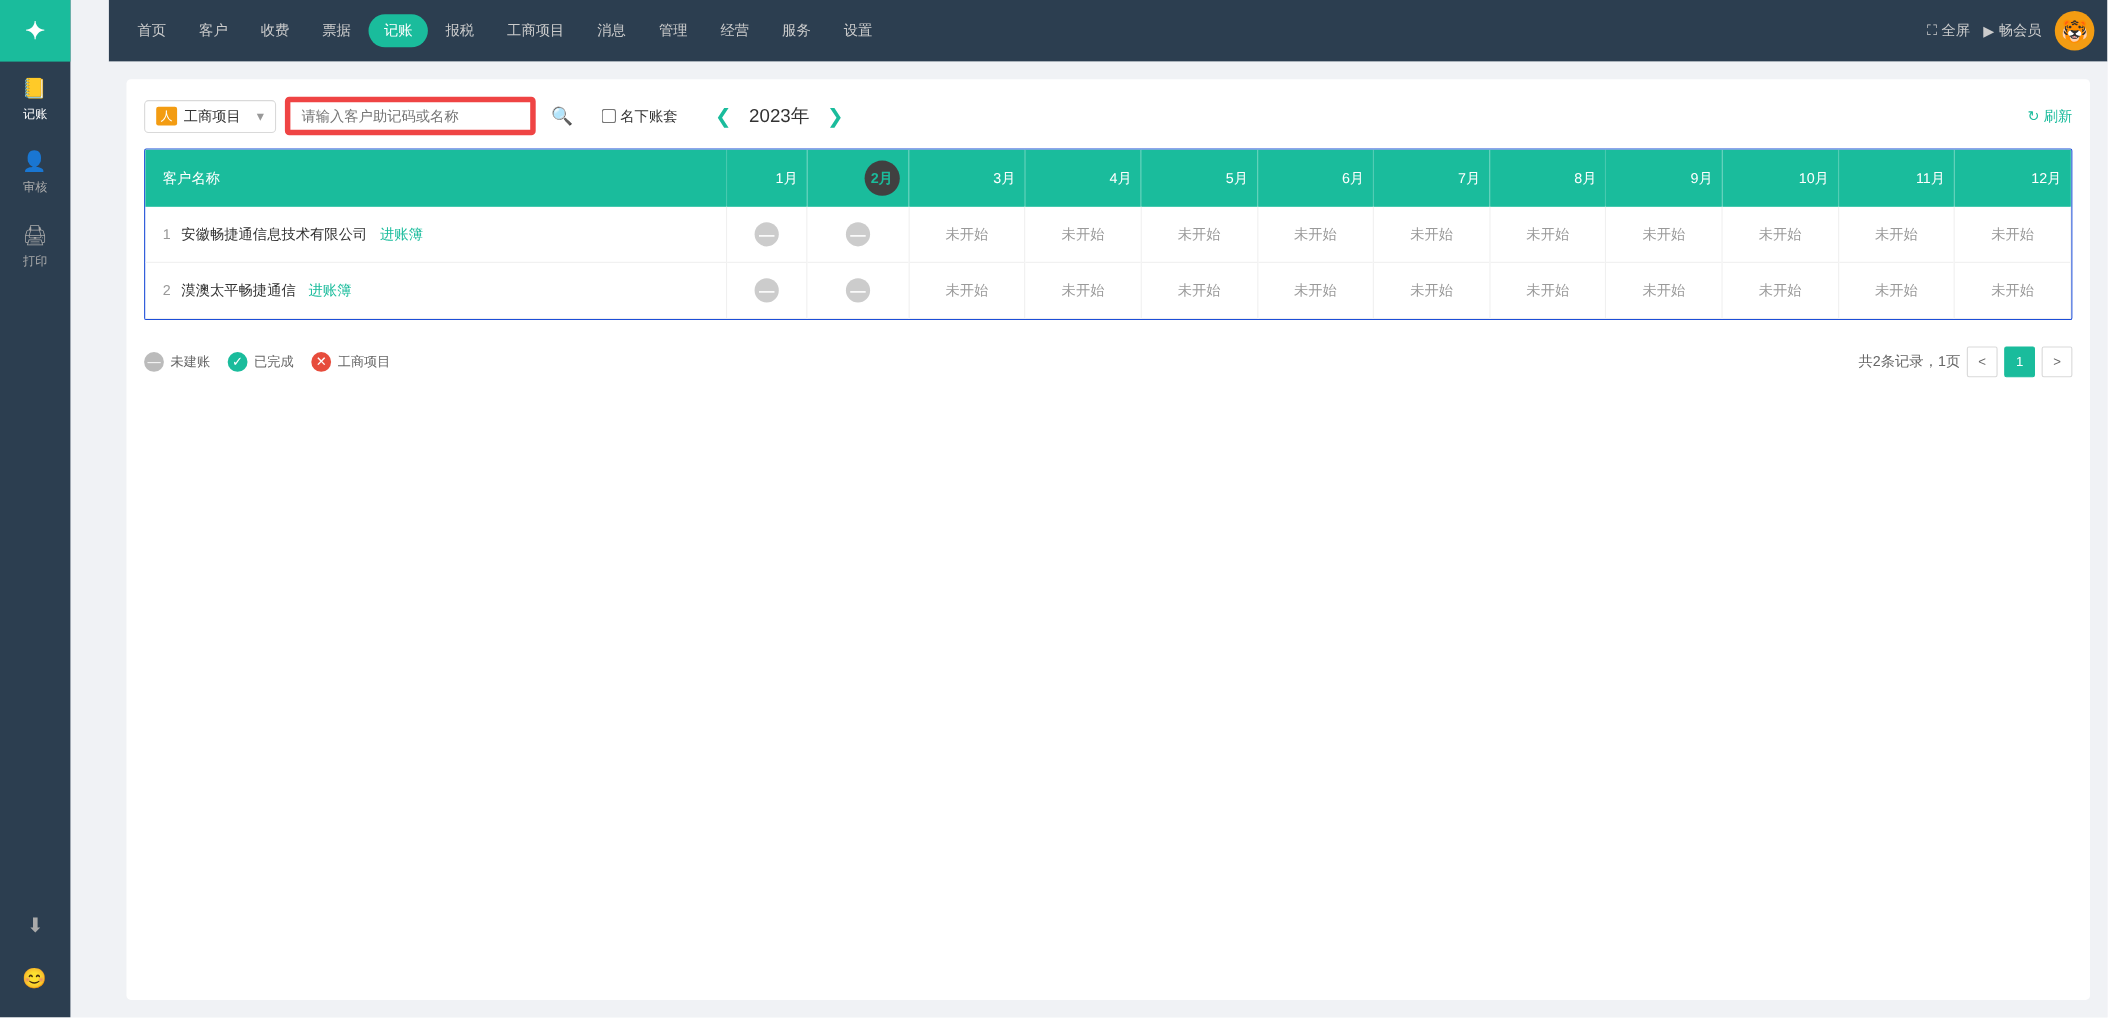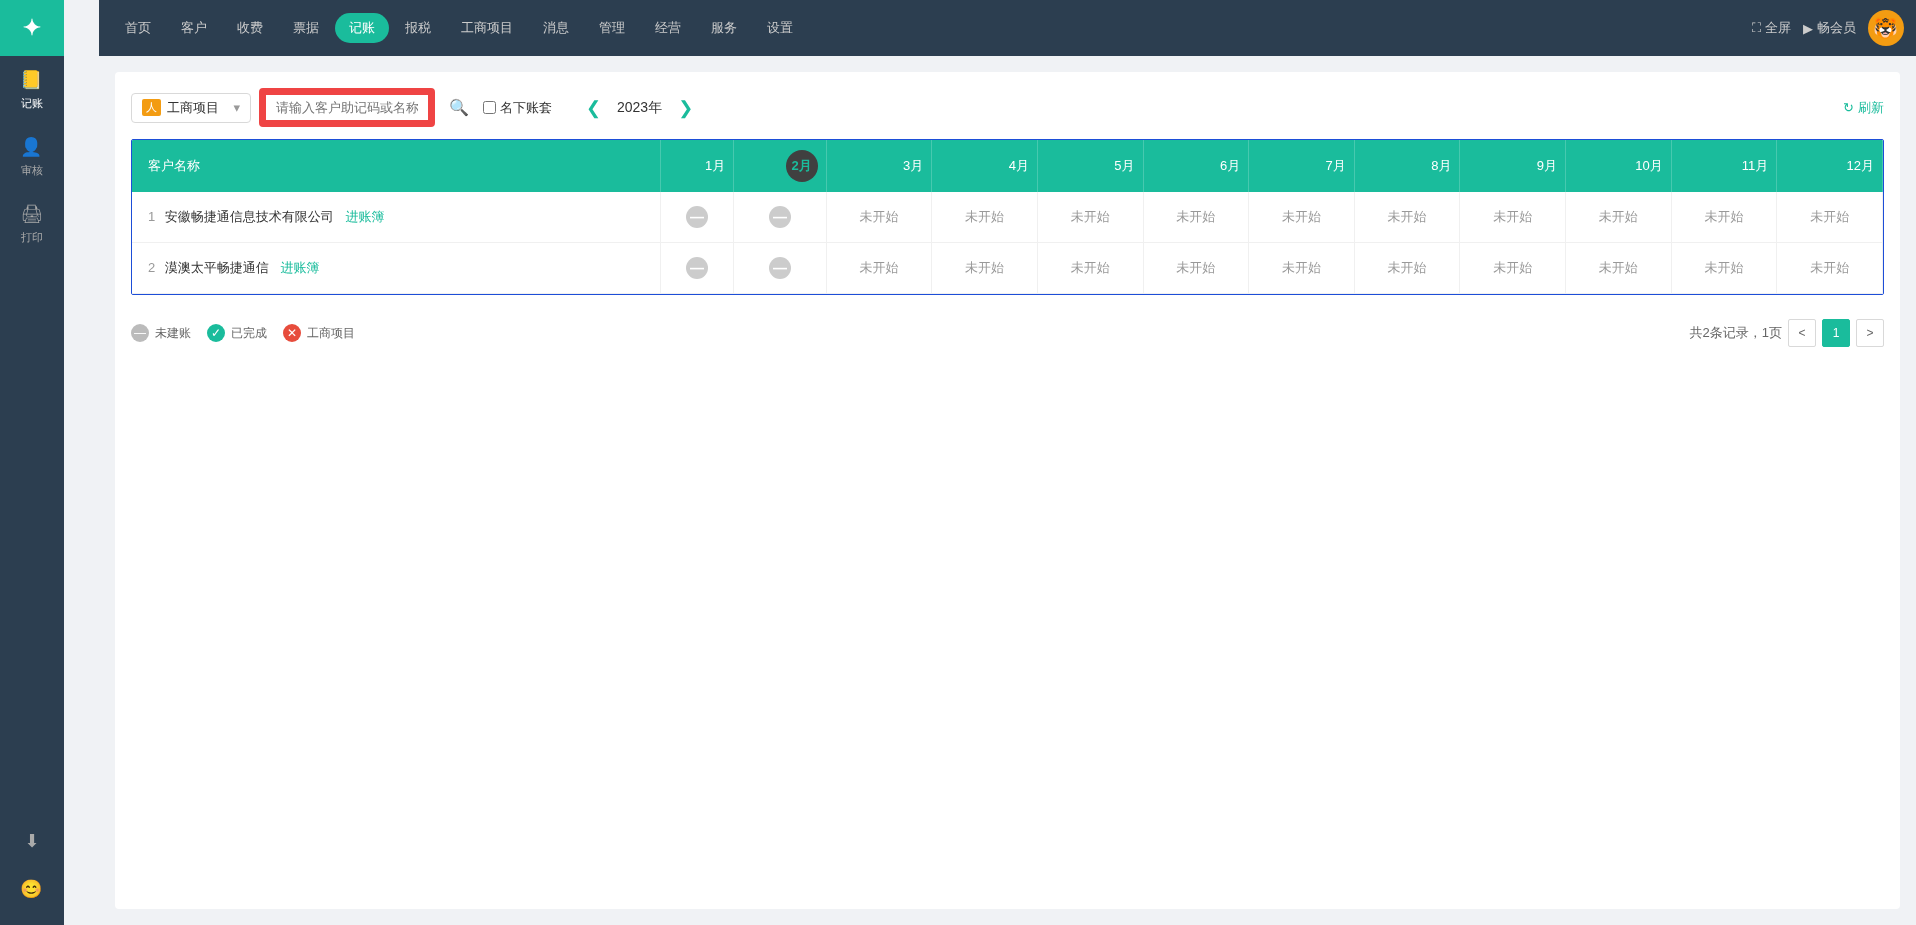--- a/index.html
+++ b/index.html
@@ -150,61 +150,62 @@
       color: #333;
     }
     .select-box .badge {
       background: #f39c12;
       color: white;
       font-size: 11px;
       padding: 1px 4px;
       border-radius: 2px;
     }
     .search-input {
-      border: 7px solid #ef4444;
+      border: 5px solid #ef4444;
       border-radius: 4px;
       padding: 5px 10px;
       font-size: 13px;
-      width: 176px;
+      width: 228px;
       outline: none;
       color: #8b5cf6;
     }
     .search-btn {
       background: none;
       border: none;
       cursor: pointer;
       color: #666;
       font-size: 16px;
       padding: 4px 6px;
     }
     .checkbox-label {
       display: flex;
       align-items: center;
       gap: 4px;
       cursor: pointer;
       font-size: 13px;
       color: #333;
+      margin-left: 12px;
     }
     .year-nav {
       display: flex;
       align-items: center;
       gap: 10px;
       margin-left: 20px;
     }
     .year-nav-btn {
       background: none;
       border: none;
       cursor: pointer;
       color: #1abc9c;
       font-size: 18px;
       padding: 2px 6px;
       border-radius: 50%;
     }
     .year-text {
-      font-size: 14px;
+      font-size: 17px;
       color: #333;
       font-weight: 500;
       text-align: right;
     }
     .refresh-btn {
       margin-left: auto;
       background: none;
       border: none;
       cursor: pointer;
       color: #1abc9c;

